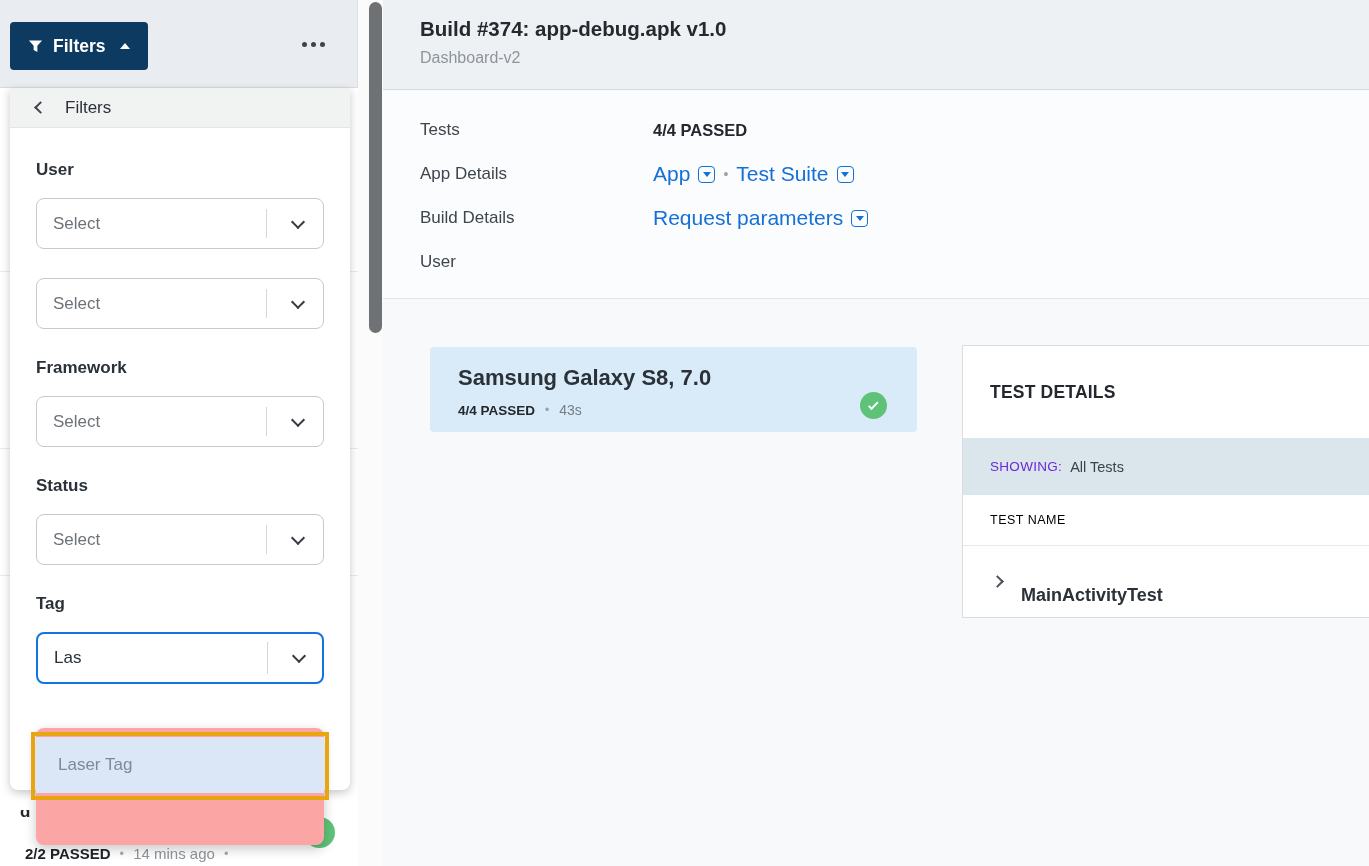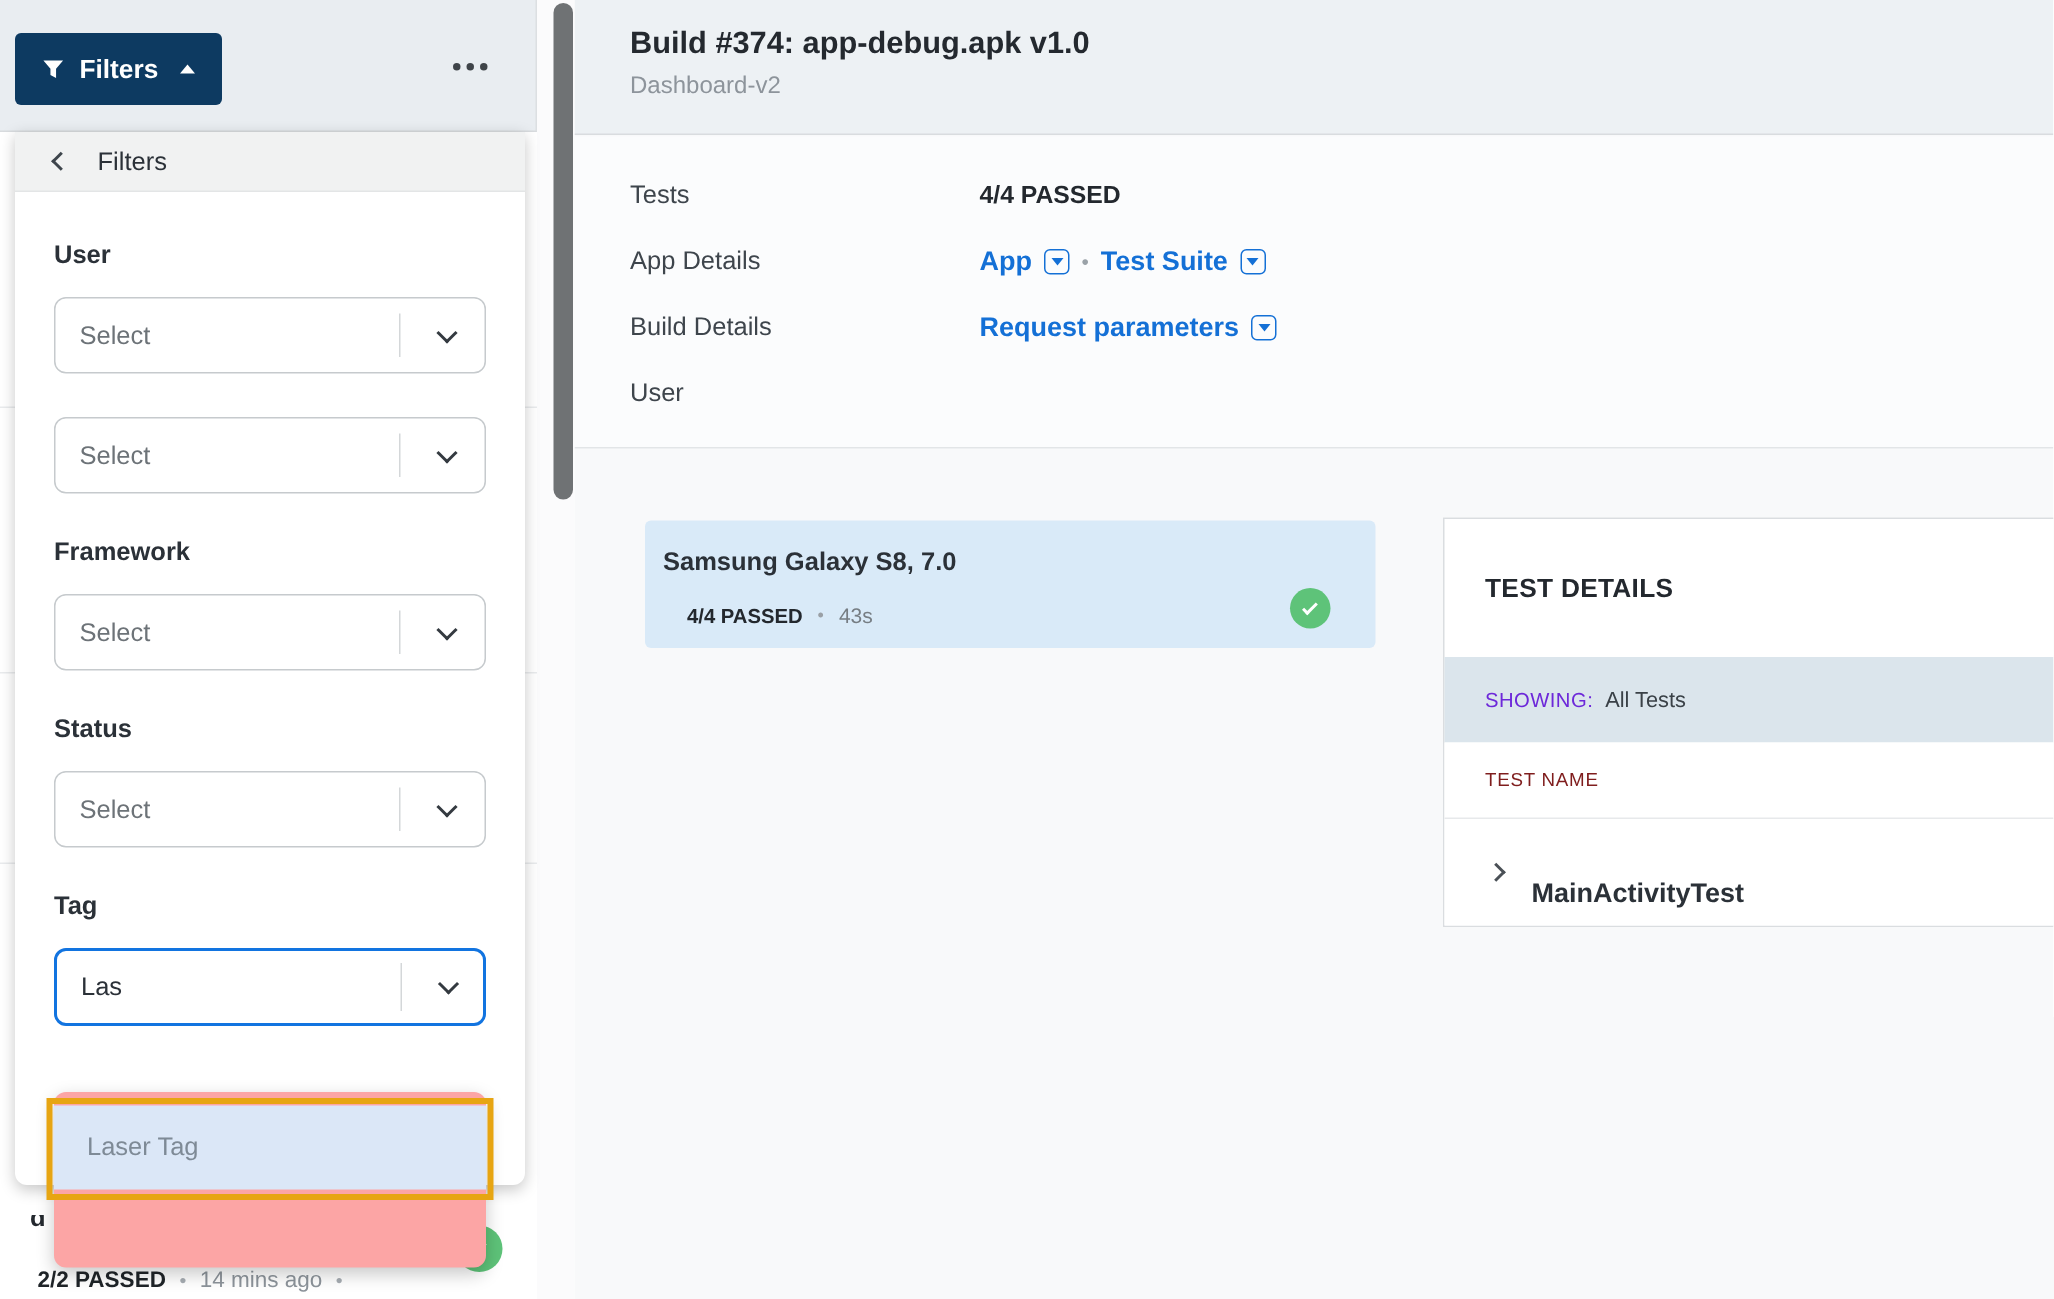--- a/index.html
+++ b/index.html
@@ -58,45 +58,45 @@
   #main-title { position:absolute; left:37px; top:17px; font-size:20.5px; font-weight:700; color:#24292f; }
   #main-subtitle { position:absolute; left:37px; top:49px; font-size:16px; color:#8d949b; }
 
   #summary-panel { position:absolute; left:0; top:91px; width:986px; height:208px; background:#fbfcfd; border-bottom:1px solid #e2e5e7; }
   .sum-col { position:absolute; top:17px; display:grid; grid-auto-rows:44px; align-items:center; }
   #sum-left { left:37px; grid-template-columns:233px auto; }
   #sum-right { left:595px; grid-template-columns:227px auto; }
   .sum-label { font-size:17px; color:#3e454c; }
   .sum-value { font-size:16.5px; font-weight:700; color:#23282e; }
   .link-row { display:flex; align-items:center; gap:8px; }
-  .blue-link { font-size:18px; font-weight:700; color:#1470d6; text-decoration:none; cursor:pointer; }
+  .blue-link { font-size:21px; font-weight:400; color:#1470d6; text-decoration:none; cursor:pointer; }
   .caret-box { width:17px; height:17px; border:1.5px solid #1470d6; border-radius:4px; display:inline-flex; align-items:center; justify-content:center; cursor:pointer; }
   .caret-down-tri { width:0; height:0; border-left:4px solid transparent; border-right:4px solid transparent; border-top:5px solid #1470d6; margin-top:1px; }
   .dot-sep { color:#9aa2a8; font-size:14px; }
   .status-row { display:flex; align-items:center; gap:9px; }
   .info-icon { width:18px; height:18px; border:1.5px solid #5aa2e2; border-radius:50%; color:#3c8fdd; font-size:11px; font-weight:700; display:flex; align-items:center; justify-content:center; cursor:pointer; }
 
   
   #device-card { position:absolute; left:47px; top:347px; width:487px; height:85px; background:#d9eaf8; border-radius:4px; cursor:pointer; }
-  #device-card .dc-title { position:absolute; left:12px; top:18px; font-size:17px; font-weight:700; color:#2b3138; }
+  #device-card .dc-title { position:absolute; left:28px; top:18px; font-size:22px; font-weight:700; color:#2b3138; }
   #device-card .dc-stats { position:absolute; left:28px; top:55px; display:flex; align-items:center; gap:10px; }
   .dc-passed { font-size:13.5px; font-weight:700; color:#23282e; }
   .dc-dot { color:#9aa0a6; font-size:12px; }
   .dc-duration { font-size:14px; color:#767d83; }
   #device-check { position:absolute; right:30px; top:45px; width:27px; height:27px; }
   #device-check .check-mark { width:10px; height:5px; border-width:2px; }
 
   
   #test-details { position:absolute; left:579px; top:345px; width:412px; height:273px; background:#fff; border:1px solid #dadde0; }
   #td-title { padding:36px 0 0 27px; font-size:17.5px; font-weight:700; color:#23282e; letter-spacing:.2px; height:92px; }
   #td-showing { height:57px; background:#dbe5ec; display:flex; align-items:center; padding-left:27px; gap:8px; }
   .td-show-label { font-size:13.5px; font-weight:400; color:#6d28d9; letter-spacing:.3px; }
   .td-show-value { font-size:14.5px; color:#3a4147; }
   #td-colhead { height:51px; display:flex; align-items:center; padding-left:27px; border-bottom:1px solid #e7e9eb; background:#fff; }
-  #td-colhead span { font-size:12.5px; color:#7f1d1d; letter-spacing:.5px; }
+  #td-colhead span { font-size:12.5px; color:#000000; letter-spacing:.5px; }
   .td-row { height:71px; display:flex; align-items:center; padding-left:30px; gap:19px; background:#fff; cursor:pointer; }
   .chevron-right { width:9px; height:9px; border-top:2px solid #4a5056; border-right:2px solid #4a5056; transform:rotate(45deg); }
   .td-test-name { font-size:18px; font-weight:700; color:#2b3138;margin-top:27px; }
 </style>
 </head>
 <body>
 
 <div id="app">
 
   <div id="sidebar">

